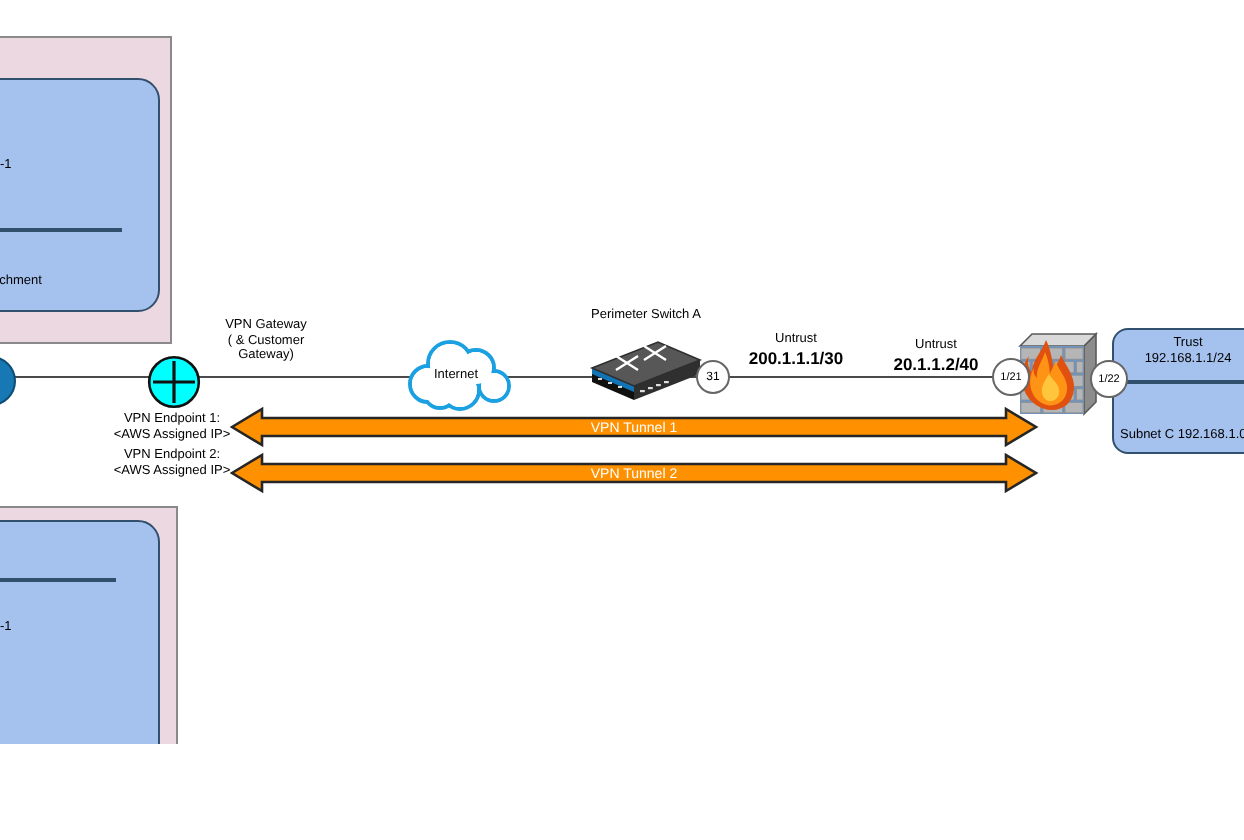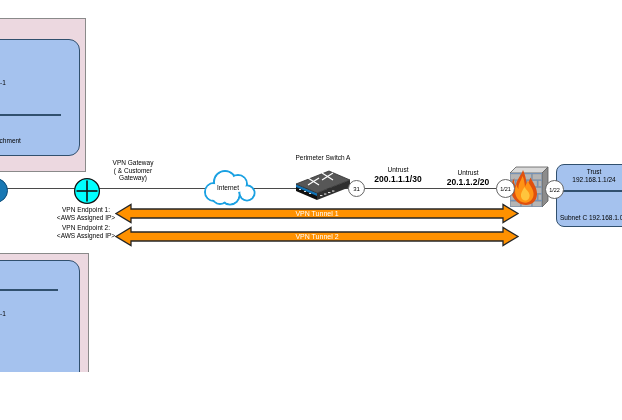--- a/index.html
+++ b/index.html
@@ -102,21 +102,21 @@
   <div class="abs circ" style="left:348px;top:180px;width:17px;height:17px;font-size:6px;">
     <span>31</span>
   </div>
 
   <div class="abs txt" style="left:356px;top:166px;width:84px;">
     <span style="display:block">Untrust</span>
     <span class="cidr" style="display:block">200.1.1.1/30</span>
   </div>
   <div class="abs txt" style="left:426px;top:169px;width:84px;">
     <span style="display:block">Untrust</span>
-    <span class="cidr" style="display:block">20.1.1.2/20</span>
+    <span class="cidr" style="display:block">20.1.1.2/40</span>
   </div>
 
   <svg class="abs" style="left:115px;top:203px;z-index:2;" width="405" height="21" viewBox="0 0 405 21">
     <polygon points="1,10.5 16,1.5 16,6 388,6 388,1.5 403,10.5 388,19.5 388,15 16,15 16,19.5" fill="#FF9100" stroke="#262626" stroke-width="1.3"></polygon>
     <text class="tunnel-text" x="202" y="13" text-anchor="middle">VPN Tunnel 1</text>
   </svg>
   <svg class="abs" style="left:115px;top:226px;z-index:2;" width="405" height="21" viewBox="0 0 405 21">
     <polygon points="1,10.5 16,1.5 16,6 388,6 388,1.5 403,10.5 388,19.5 388,15 16,15 16,19.5" fill="#FF9100" stroke="#262626" stroke-width="1.3"></polygon>
     <text class="tunnel-text" x="202" y="13" text-anchor="middle">VPN Tunnel 2</text>
   </svg>

